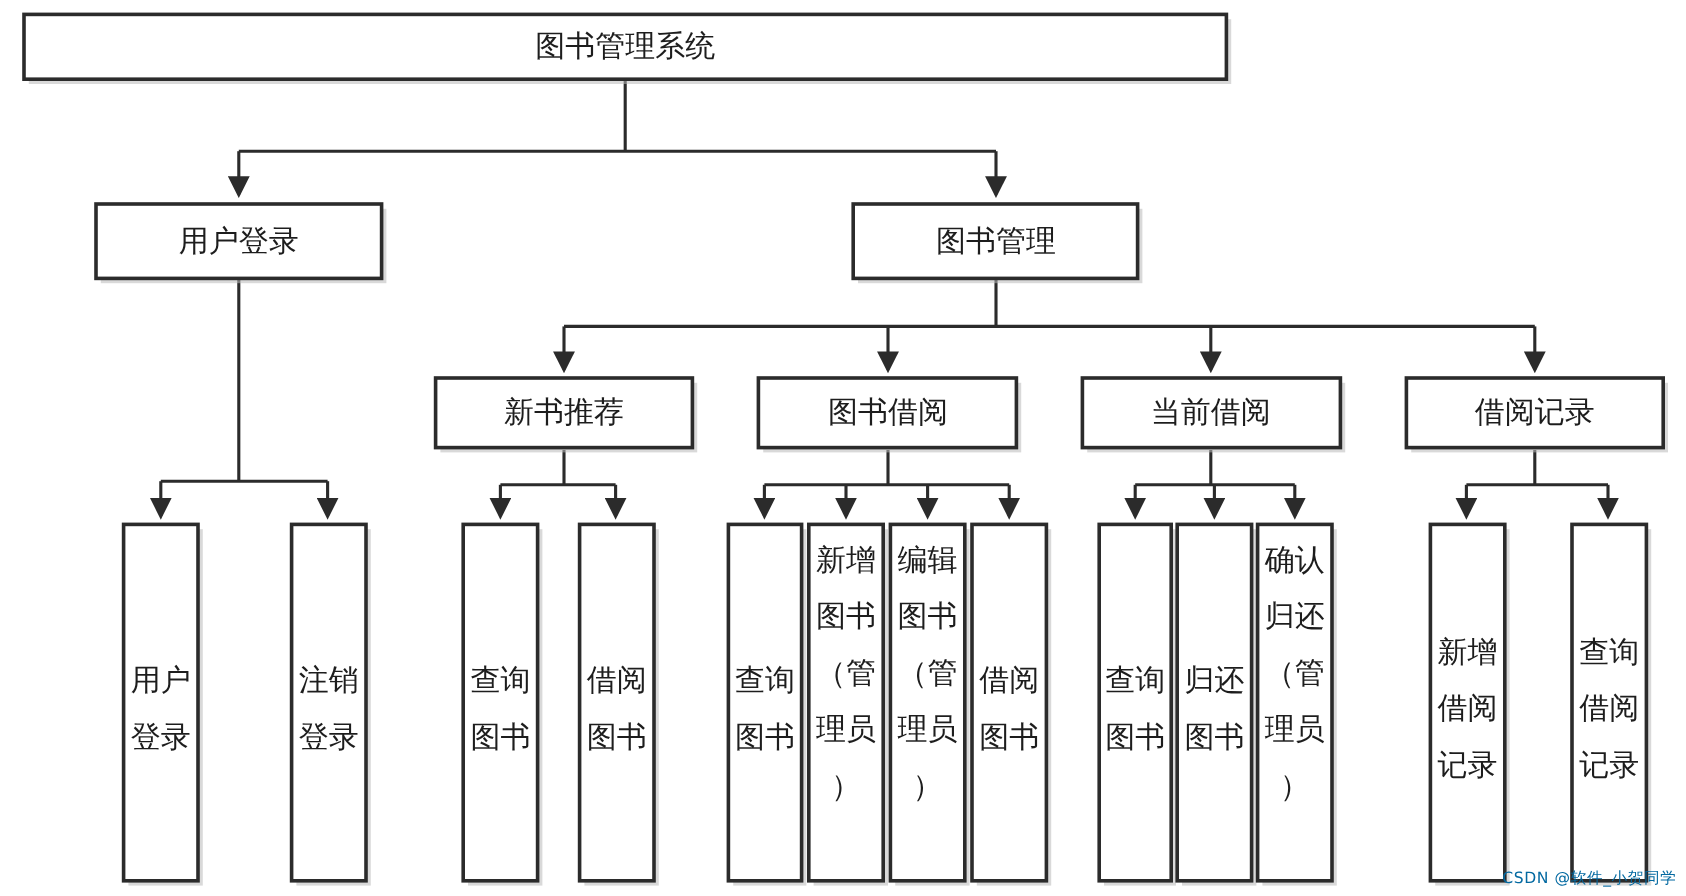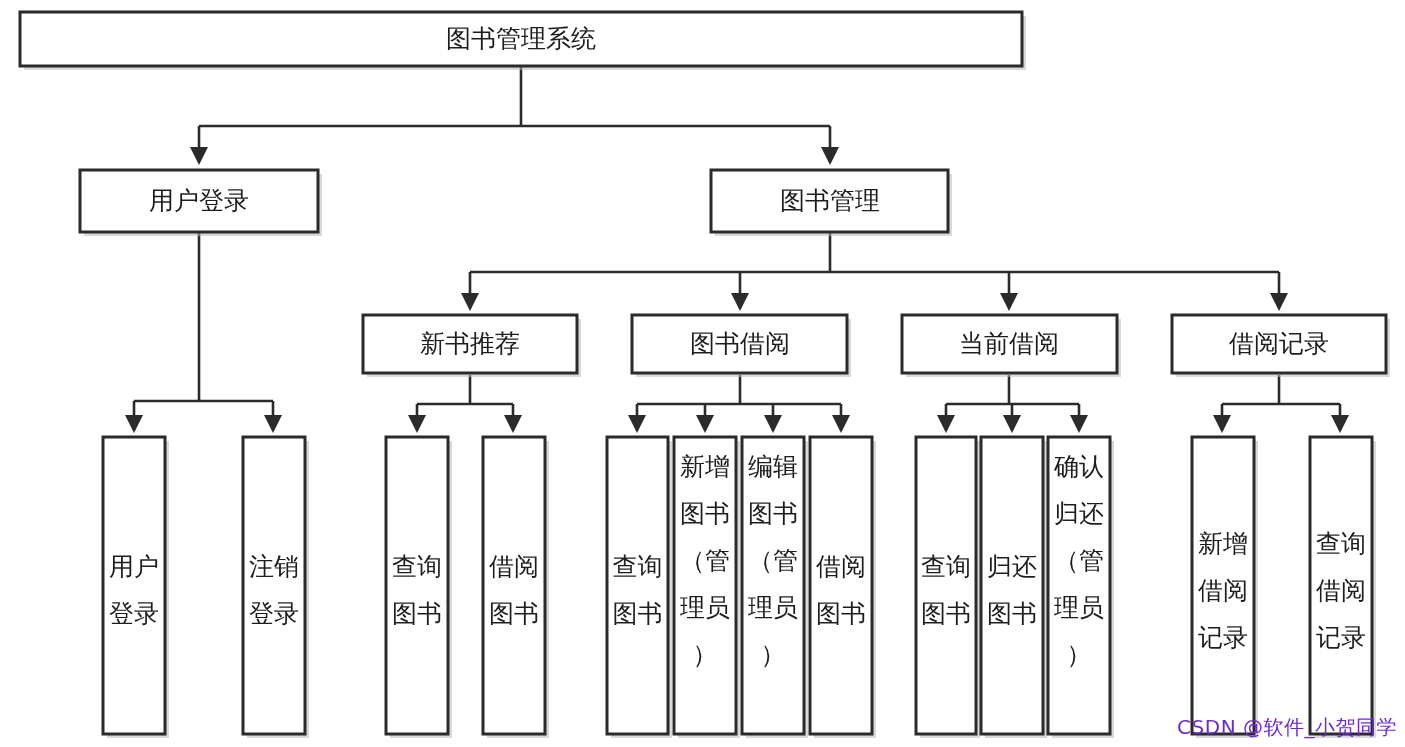--- a/index.html
+++ b/index.html
@@ -36,22 +36,22 @@
     stroke-width:2.6;
     fill:none;
     stroke-linecap:butt;
   }
   .arrow-head{fill:#2b2b2b;}
   .watermark{
     position:absolute;
     right:8px;
     bottom:6px;
     font-family:"DejaVu Sans","Liberation Sans",sans-serif;
-    font-size:20px;
-    color:#6d28d9;
+    font-size:13px;
+    color:#0369a1;
     white-space:nowrap;
     letter-spacing:.5px;
     pointer-events:none;
   }
 </style>
 </head>
 <body>
 
 <svg id="chart" viewBox="0 0 1405 747">
   <defs>

